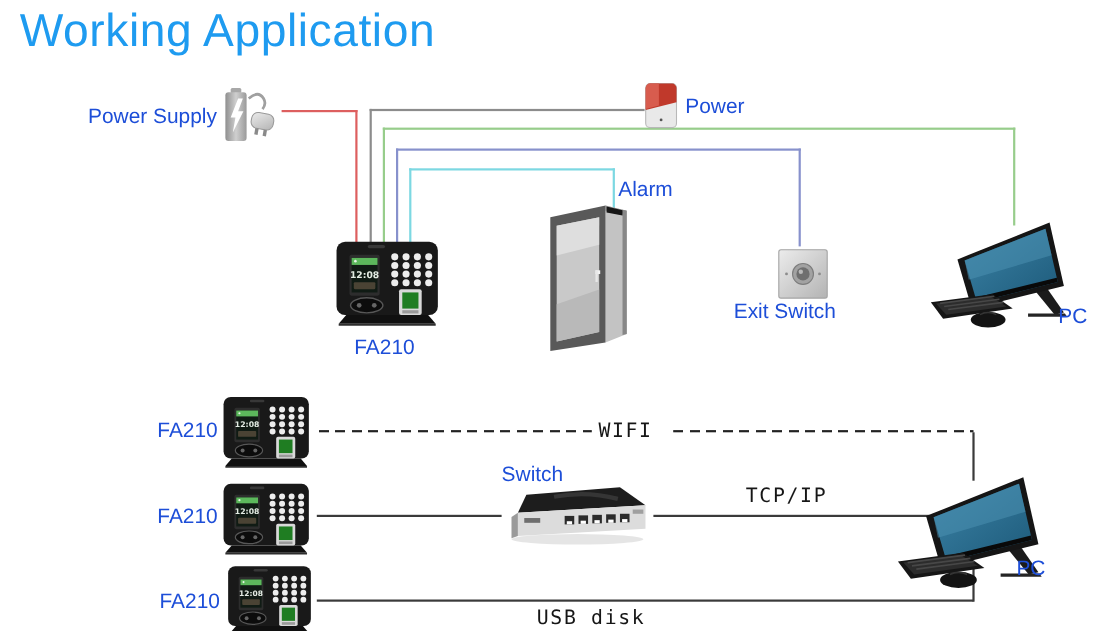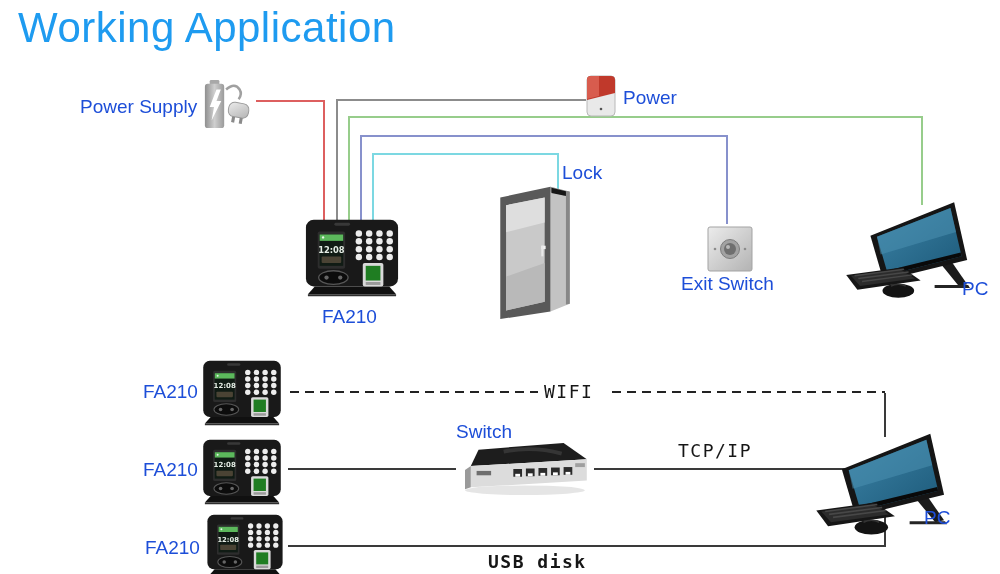--- a/index.html
+++ b/index.html
@@ -197,26 +197,26 @@
   <div class="lbl" style="left:623px; top:87px;">Power</div>
 
   <svg class="icon" style="left:303px; top:218px; width:98px; height:80px;">
       <use href="#sym-fa210"></use>
     </svg>
   <div class="lbl" style="left:322px; top:306px;">FA210</div>
 
   <svg class="icon" style="left:492px; top:182px; width:88px; height:140px;">
       <use href="#sym-door"></use>
     </svg>
-  <div class="lbl" style="left:562px; top:162px;">Lock</div>
+  <div class="lbl" style="left:562px; top:162px;">Alarm</div>
 
   <svg class="icon" style="left:707px; top:226px; width:46px; height:46px;">
       <use href="#sym-exit"></use>
     </svg>
-  <div class="lbl" style="left:681px; top:273px;">Exit Switch</div>
+  <div class="lbl" style="left:667px; top:273px;">Exit Switch</div>
 
   <svg class="icon" style="left:846px; top:193px; width:140px; height:107px;">
       <use href="#sym-pc"></use>
     </svg>
   <div class="lbl" style="left:962px; top:278px;">PC</div>
 
   <div class="lbl" style="left:143px; top:381px;">FA210</div>
   <svg class="icon" style="left:198px; top:360px; width:88px; height:66px;">
       <use href="#sym-fa210"></use>
     </svg>
@@ -236,20 +236,20 @@
     </svg>
   <div class="wire h2 dark" style="left:594px; top:468px; width:251px;"></div>
   <div class="mono" style="left:678px; top:440px;">TCP/IP</div>
 
   <div class="lbl" style="left:145px; top:537px;">FA210</div>
   <svg class="icon" style="left:202px; top:514px; width:86px; height:64px;">
       <use href="#sym-fa210"></use>
     </svg>
   <div class="wire h2 dark" style="left:288px; top:545px; width:597px;"></div>
   <div class="wire w2 dark" style="left:884px; top:512px; height:35px;"></div>
-  <div class="mono" style="left:488px; top:551px;font-weight:bold;">USB disk</div>
+  <div class="mono" style="left:488px; top:551px;">USB disk</div>
 
   <svg class="icon" style="left:815px; top:424px; width:150px; height:113px;">
       <use href="#sym-pc"></use>
     </svg>
   <div class="lbl" style="left:924px; top:507px;">PC</div>
 
 </div>
 
 </body></html>

